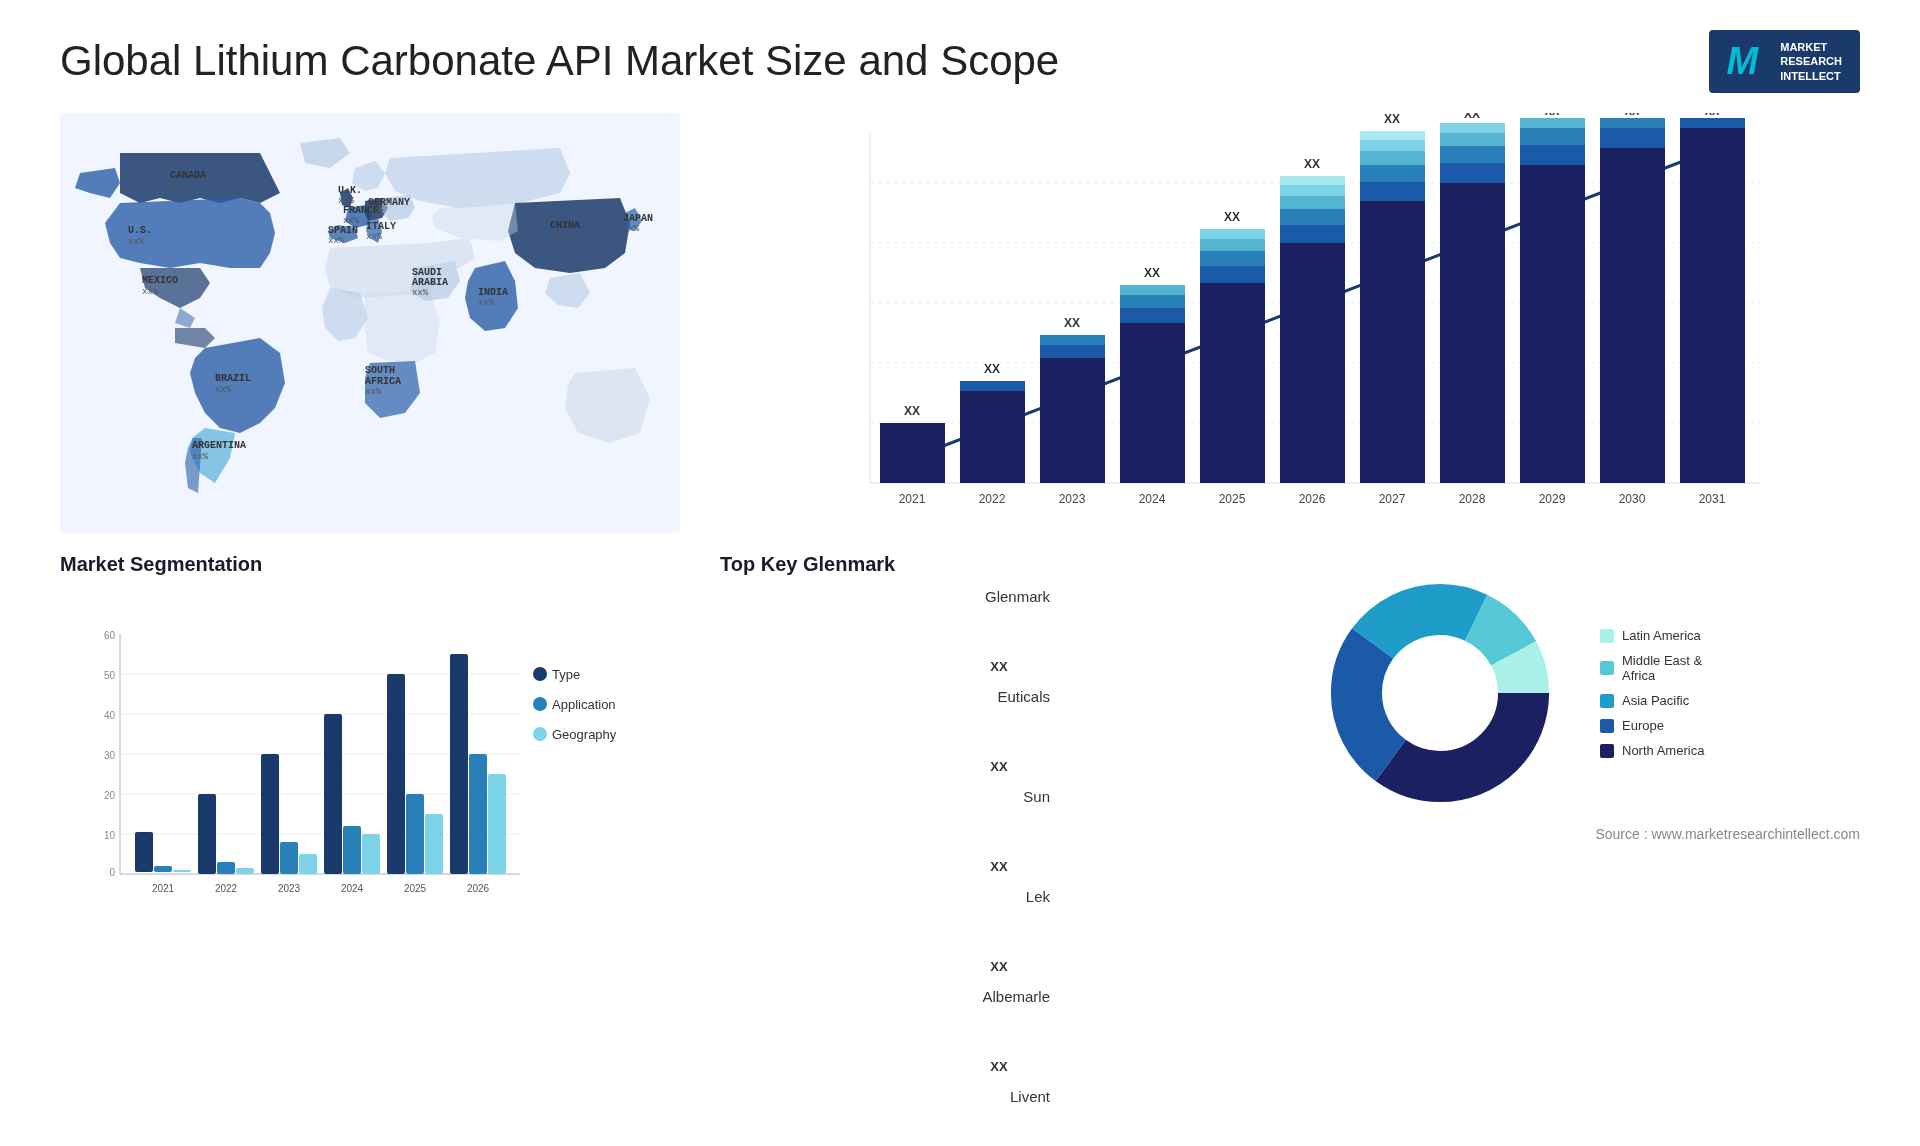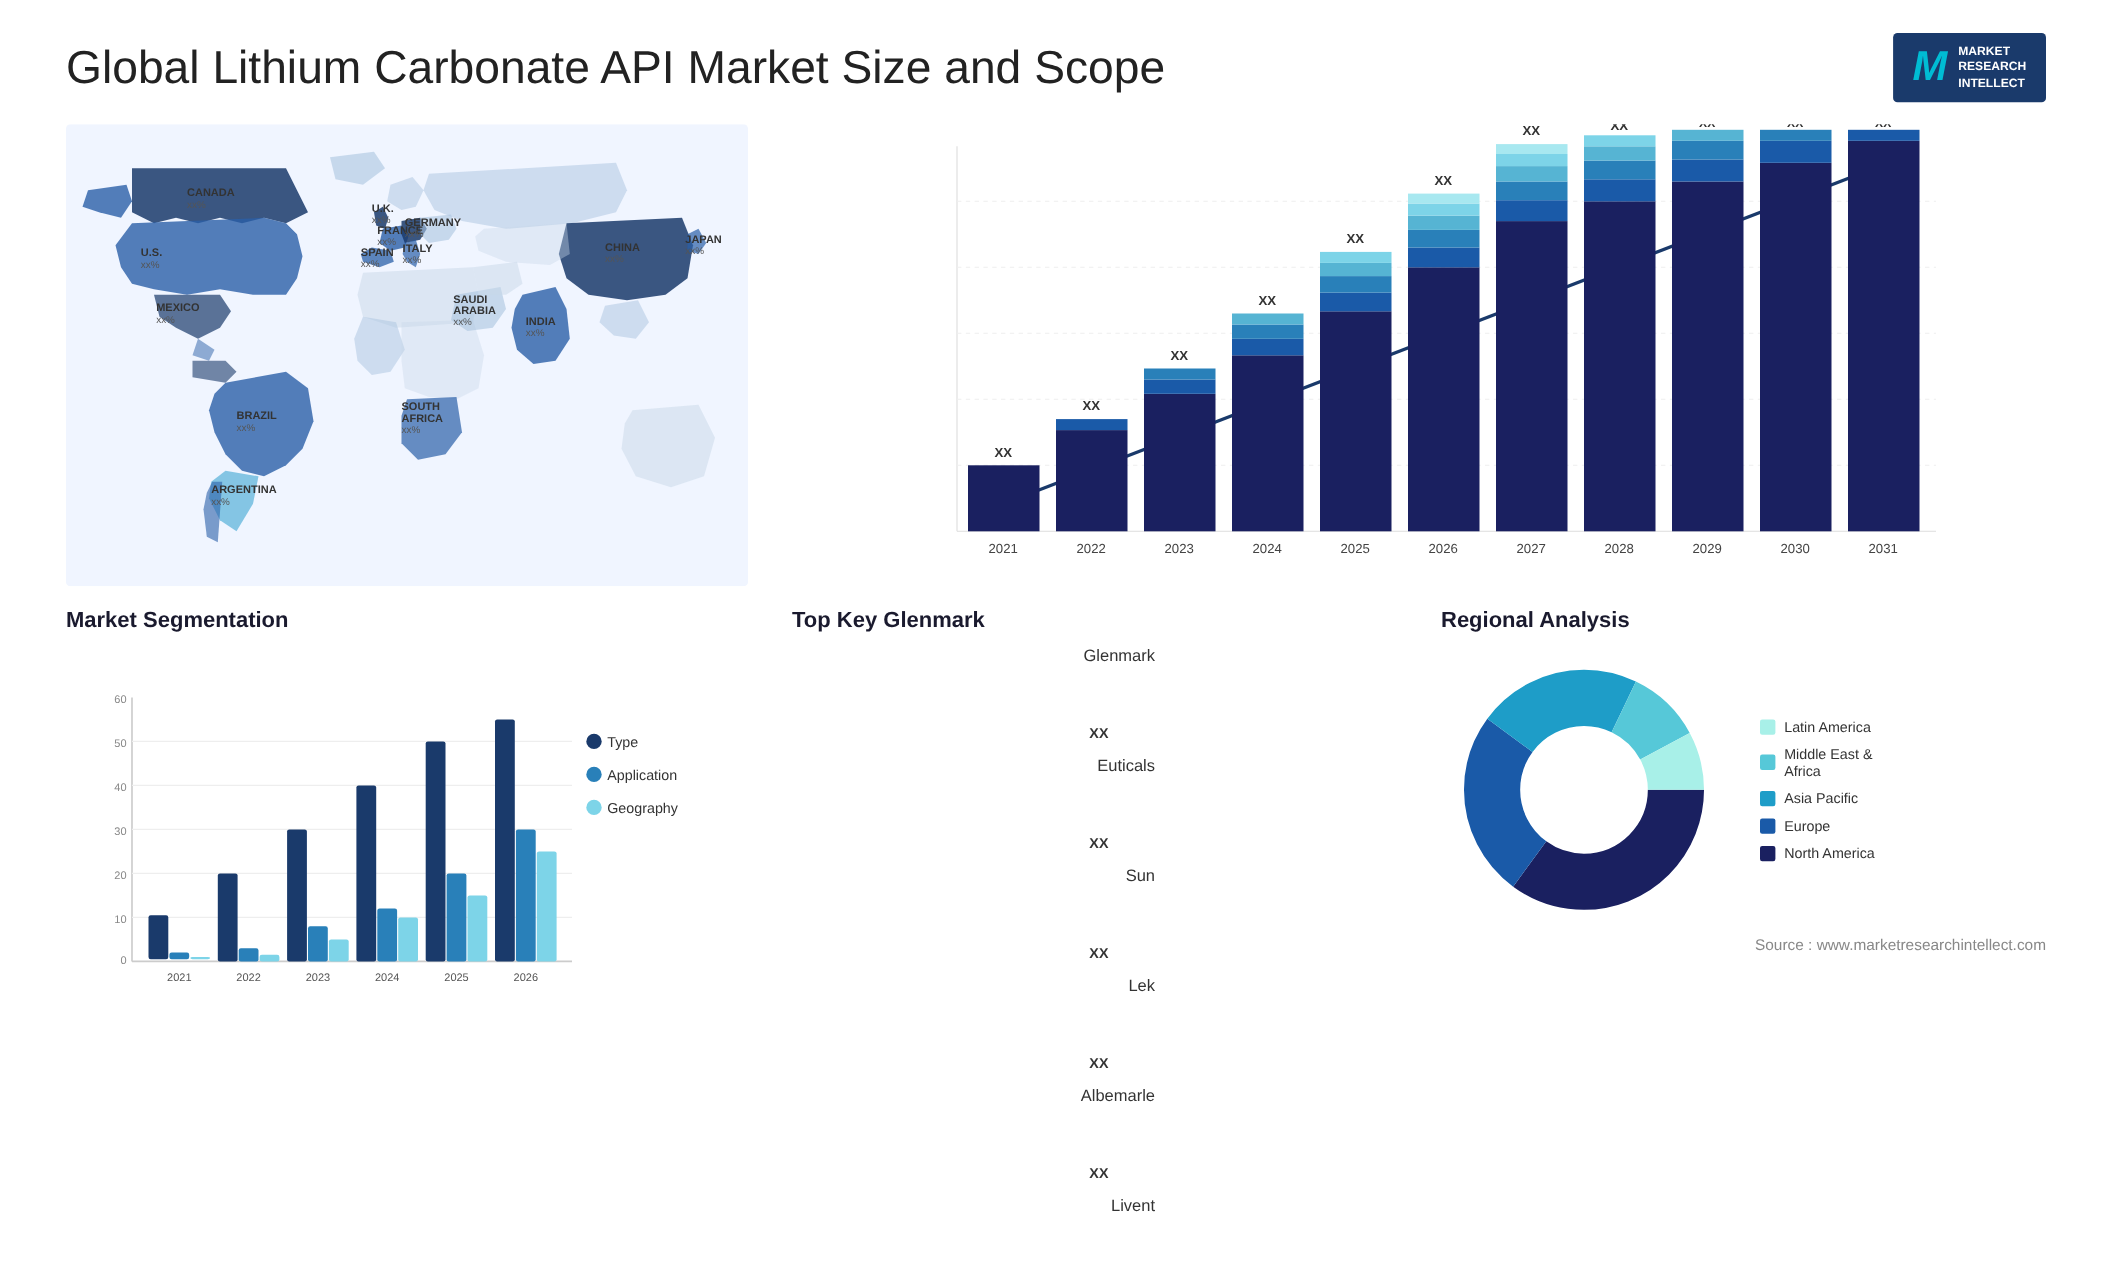--- a/index.html
+++ b/index.html
@@ -49,20 +49,21 @@
       font-weight: 900;
       color: #00bcd4;
       font-style: italic;
     }
     .logo-text {
       font-size: 11px;
       font-weight: 700;
       text-align: left;
       line-height: 1.3;
       color: white;
+      margin-left: 12px;
     }
     
     .main-grid {
       display: grid;
       grid-template-columns: 1fr 1fr 1fr;
       grid-template-rows: auto auto;
       gap: 20px 40px;
     }
     
     .map-section {
@@ -94,20 +95,21 @@
       font-size: 20px;
       font-weight: 700;
       color: #1a1a2e;
       margin-bottom: 12px;
     }
     
     .map-container {
       width: 100%;
       height: 304px;
       position: relative;
+      font-family: Liberation Mono, monospace;
     }
     .map-label {
       font-size: 10px;
       fill: #333;
       font-weight: 600;
     }
     .map-label-val {
       font-size: 9px;
       fill: #555;
     }
@@ -535,21 +537,20 @@
             <div class="player-bar-dark" style="width:20%;"></div>
             <div class="player-bar-mid" style="width:14%;"></div>
             <div class="player-bar-light" style="width:10%;"></div>
           </div>
           <div class="player-xx">XX</div>
         </div>
       </div>
     </div>
 
     <div class="regional-section">
-      <div class="section-title">Regional Analysis</div>
       <div class="donut-container">
         <svg viewBox="0 0 280 280" width="260" height="260">
 
           <circle cx="140" cy="140" r="90" fill="none" stroke="#1a2060" stroke-width="55" stroke-dasharray="197.9 565.5" stroke-dashoffset="0"></circle>
           <circle cx="140" cy="140" r="90" fill="none" stroke="#1a5aa8" stroke-width="55" stroke-dasharray="141.4 565.5" stroke-dashoffset="-197.9"></circle>
           <circle cx="140" cy="140" r="90" fill="none" stroke="#1e9dc8" stroke-width="55" stroke-dasharray="124.4 565.5" stroke-dashoffset="-339.3"></circle>
           <circle cx="140" cy="140" r="90" fill="none" stroke="#56c8d8" stroke-width="55" stroke-dasharray="56.5 565.5" stroke-dashoffset="-463.7"></circle>
           <circle cx="140" cy="140" r="90" fill="none" stroke="#a8f0e8" stroke-width="55" stroke-dasharray="45.2 565.5" stroke-dashoffset="-520.2"></circle>
 
           <circle cx="140" cy="140" r="55" fill="white"></circle>

